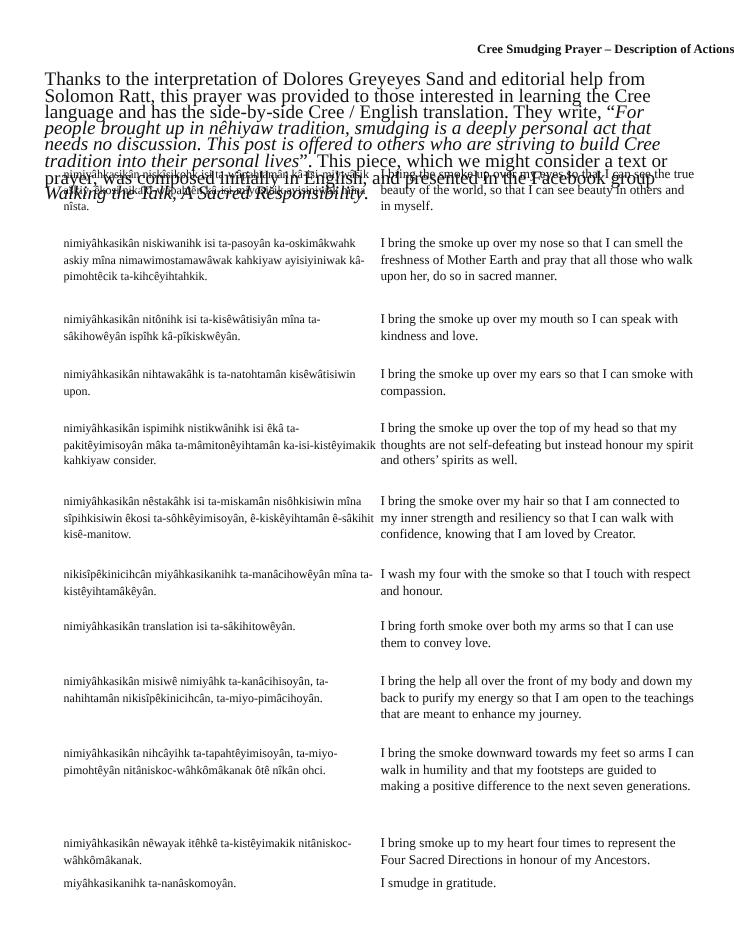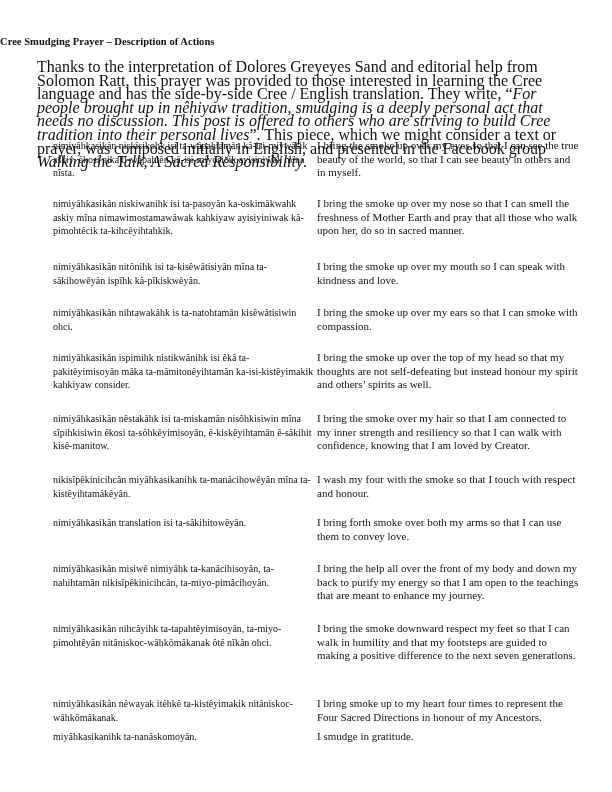--- a/index.html
+++ b/index.html
@@ -1,18 +1,18 @@
 <!DOCTYPE html>
 <html><head>
 <meta charset="utf-8">
 <style>
   html, body { margin:0; padding:0; background:#ffffff; }
   body { width:612px; height:792px; position:relative; overflow:hidden;
          font-family:"Liberation Serif", "DejaVu Serif", serif; color:#111; }
-  .title { position:absolute; left:0; width:612px; top:36px; text-align:left;
+  .title { position:absolute; left:0; width:612px; top:36px; text-align:right;
            font-weight:bold; font-size:10.6px; }
   .intro { position:absolute; left:37px; width:540px; top:60px; font-size:16px; line-height:13.6px; }
   .row { position:absolute; left:37px; width:540px; }
   .cree { position:absolute; left:16px; width:262px; font-size:10px; line-height:13.6px; }
   .eng { position:absolute; left:280px; width:262px; font-size:11px; line-height:13.6px; }
   i { font-style:italic; }
 </style>
 </head>
 <body>
 
@@ -26,21 +26,21 @@
 </div>
 <div class="row" style="top:197px;">
   <div class="cree">nimiyâhkasikân niskiwanihk isi ta-pasoyân ka-oskimâkwahk askiy mîna nimawimostamawâwak kahkiyaw ayisiyiniwak kâ-pimohtêcik ta-kihcêyihtahkik.</div>
   <div class="eng">I bring the smoke up over my nose so that I can smell the freshness of Mother Earth and pray that all those who walk upon her, do so in sacred manner.</div>
 </div>
 <div class="row" style="top:260px;">
   <div class="cree">nimiyâhkasikân nitônihk isi ta-kisêwâtisiyân mîna ta-sâkihowêyân ispîhk kâ-pîkiskwêyân.</div>
   <div class="eng">I bring the smoke up over my mouth so I can speak with kindness and love.</div>
 </div>
 <div class="row" style="top:306px;">
-  <div class="cree">nimiyâhkasikân nihtawakâhk is ta-natohtamân kisêwâtisiwin ohci.</div>
+  <div class="cree">nimiyâhkasikân nihtawakâhk is ta-natohtamân kisêwâtisiwin upon.</div>
   <div class="eng">I bring the smoke up over my ears so that I can smoke with compassion.</div>
 </div>
 <div class="row" style="top:351px;">
   <div class="cree">nimiyâhkasikân ispimihk nistikwânihk isi êkâ ta-pakitêyimisoyân mâka ta-mâmitonêyihtamân ka-isi-kistêyimakik kahkiyaw consider.</div>
   <div class="eng">I bring the smoke up over the top of my head so that my thoughts are not self-defeating but instead honour my spirit and others’ spirits as well.</div>
 </div>
 <div class="row" style="top:412px;">
   <div class="cree">nimiyâhkasikân nêstakâhk isi ta-miskamân nisôhkisiwin mîna sîpihkisiwin êkosi ta-sôhkêyimisoyân, ê-kiskêyihtamân ê-sâkihit kisê-manitow.</div>
   <div class="eng">I bring the smoke over my hair so that I am connected to my inner strength and resiliency so that I can walk with confidence, knowing that I am loved by Creator.</div>
 </div>
@@ -51,21 +51,21 @@
 <div class="row" style="top:516px;">
   <div class="cree">nimiyâhkasikân translation isi ta-sâkihitowêyân.</div>
   <div class="eng">I bring forth smoke over both my arms so that I can use them to convey love.</div>
 </div>
 <div class="row" style="top:562px;">
   <div class="cree">nimiyâhkasikân misiwê nimiyâhk ta-kanâcihisoyân, ta-nahihtamân nikisîpêkinicihcân, ta-miyo-pimâcihoyân.</div>
   <div class="eng">I bring the help all over the front of my body and down my back to purify my energy so that I am open to the teachings that are meant to enhance my journey.</div>
 </div>
 <div class="row" style="top:622px;">
   <div class="cree">nimiyâhkasikân nihcâyihk ta-tapahtêyimisoyân, ta-miyo-pimohtêyân nitâniskoc-wâhkômâkanak ôtê nîkân ohci.</div>
-  <div class="eng">I bring the smoke downward respect my feet so that I can walk in humility and that my footsteps are guided to making a positive difference to the next seven generations.</div>
+  <div class="eng">I bring the smoke downward towards my feet so arms I can walk in humility and that my footsteps are guided to making a positive difference to the next seven generations.</div>
 </div>
 <div class="row" style="top:697px;">
   <div class="cree">nimiyâhkasikân nêwayak itêhkê ta-kistêyimakik nitâniskoc-wâhkômâkanak.</div>
   <div class="eng">I bring smoke up to my heart four times to represent the Four Sacred Directions in honour of my Ancestors.</div>
 </div>
 <div class="row" style="top:730px;">
   <div class="cree">miyâhkasikanihk ta-nanâskomoyân.</div>
   <div class="eng">I smudge in gratitude.</div>
 </div>
 

